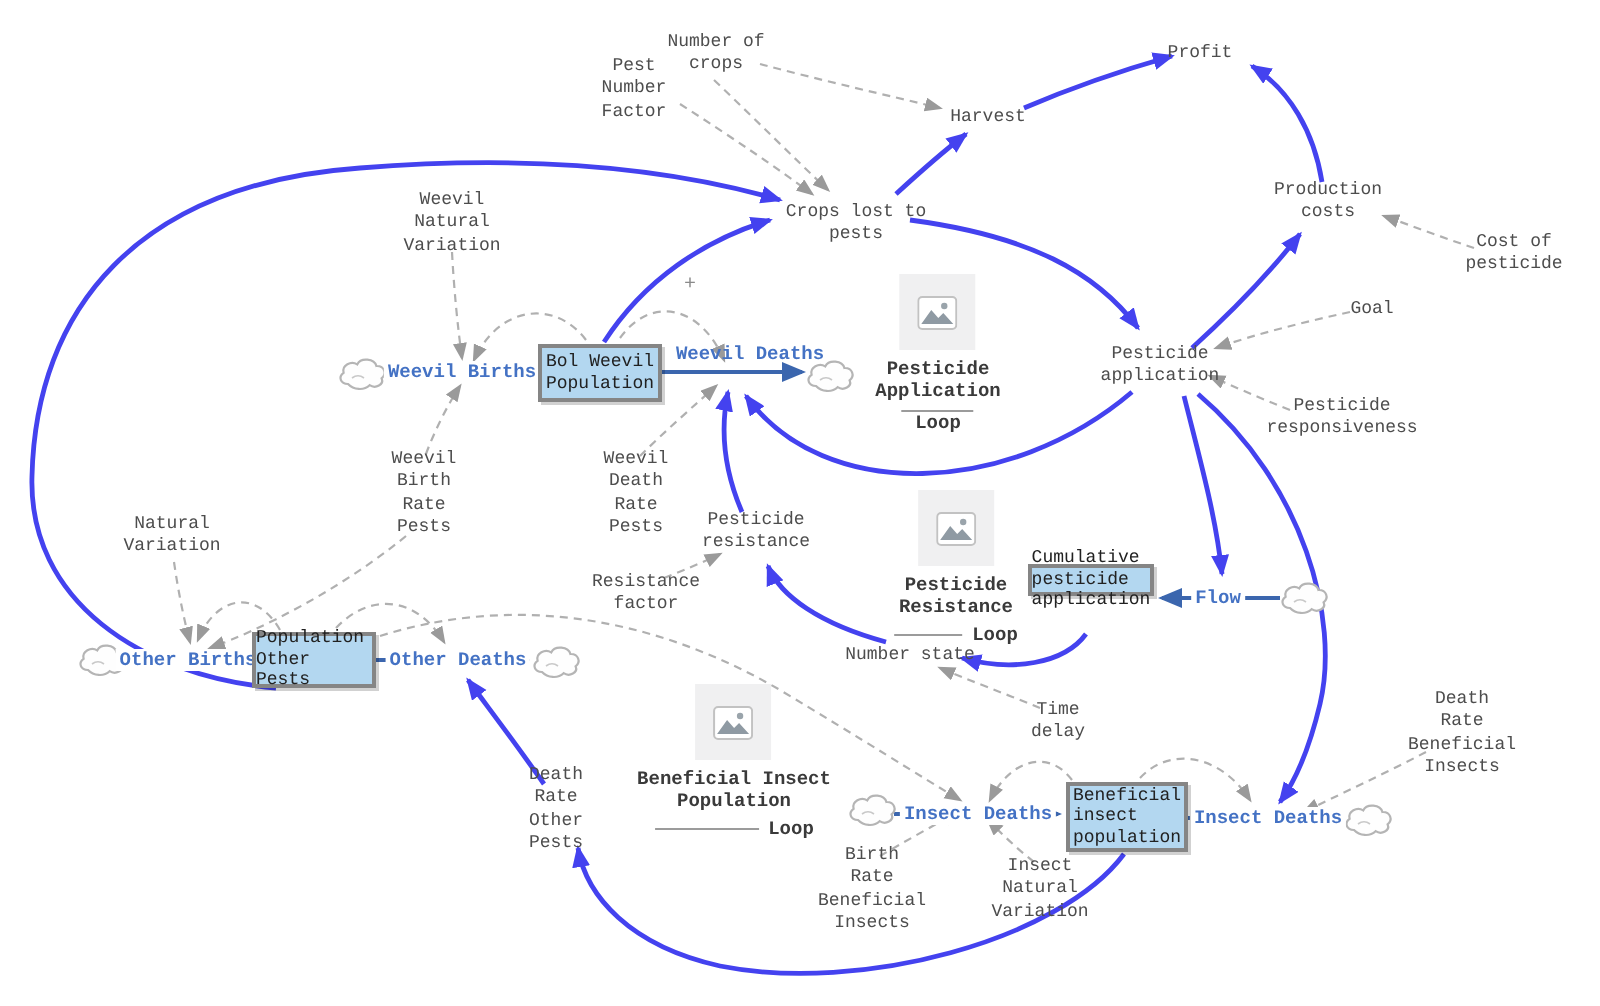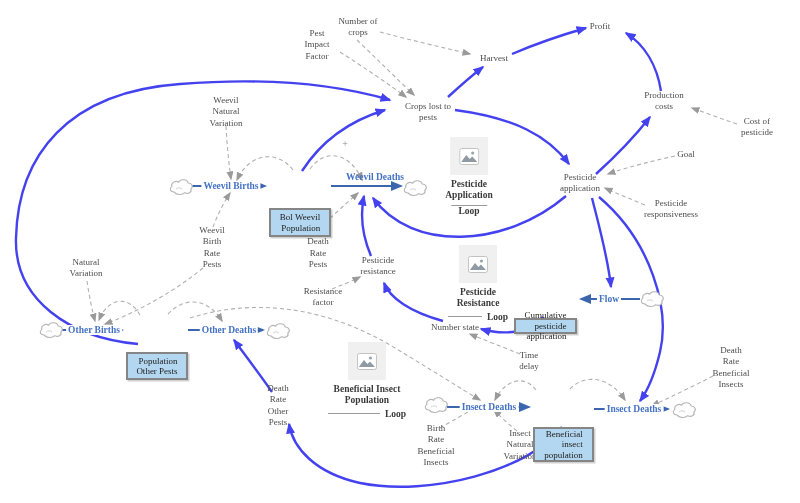--- a/index.html
+++ b/index.html
@@ -8,41 +8,41 @@
     --c-flow-label:#4472c4;
     --c-stock-fill:#b3d7f0;
     --c-stock-border:#858585;
     --c-dashed:#b0b0b0;
     --c-dashed-arrow:#9a9a9a;
     --c-text:#4d4d4d;
   }
   html,body{margin:0;padding:0;background:#fff;}
   .canvas{
     position:relative;width:800px;height:503px;background:#ffffff;overflow:hidden;
-    font-family:Liberation Serif, serif;
+    font-family:Liberation Mono, monospace;
   }
   svg.layer{position:absolute;left:0;top:0;}
   .bluec{stroke:var(--c-loop-arrow);stroke-width:2.4;fill:none;}
   .flowl{stroke:var(--c-flow-line);stroke-width:2;fill:none;}
   .dash{stroke:var(--c-dashed);stroke-width:1.1;fill:none;stroke-dasharray:4 3;}
   .cloud{stroke:#b5b5b5;stroke-width:1.1;fill:#fefefe;}
   .var{
     position:absolute;transform:translate(-50%,-50%);text-align:center;
     font-size:9px;line-height:1.25;color:var(--c-text);white-space:pre-line;
   }
   .flow-label{
     position:absolute;transform:translate(-50%,-50%);white-space:nowrap;
     font-size:9.5px;font-weight:600;color:var(--c-flow-label);
     background:#fff;padding:0 2px;
   }
   .stock{
     position:absolute;display:flex;align-items:center;justify-content:center;
-    text-align:right;font-size:9px;line-height:1.15;color:#212121;
+    text-align:left;font-size:9px;line-height:1.15;color:#212121;
     background:var(--c-stock-fill);border:2px solid var(--c-stock-border);
-    box-shadow:1.5px 1.5px 0 rgba(0,0,0,.18);white-space:pre-line;box-sizing:border-box;margin-top:36px;
+    box-shadow:1.5px 1.5px 0 rgba(0,0,0,.18);white-space:pre-line;box-sizing:border-box;
   }
   .loop{position:absolute;transform:translateX(-50%);display:flex;flex-direction:column;align-items:center;}
   .loop-img{
     width:38px;height:38px;background:#f0f0f1;display:flex;align-items:center;justify-content:center;
   }
   .loop-title{
     margin-top:4px;font-weight:700;font-size:9.5px;line-height:1.2;color:#3a3a3a;
     text-align:center;white-space:pre-line;
   }
   .loop-row{display:flex;align-items:center;gap:5px;margin-top:2px;font-weight:700;font-size:9.5px;color:#3a3a3a;}
@@ -133,21 +133,21 @@
       <use href="#cloudSym" x="265" y="322" width="26" height="18"></use>
       <use href="#cloudSym" x="639" y="290" width="26" height="18"></use>
       <use href="#cloudSym" x="423" y="396" width="26" height="18"></use>
       <use href="#cloudSym" x="671" y="401" width="26" height="18"></use>
     </g>
   </svg>
 
   <div class="var" style="left:358px;top:27px">Number of
 crops</div>
   <div class="var" style="left:317px;top:45px">Pest
-Impact
+Number
 Factor</div>
   <div class="var" style="left:494px;top:59px">Harvest</div>
   <div class="var" style="left:600px;top:27px">Profit</div>
   <div class="var" style="left:428px;top:112px">Crops lost to
 pests</div>
   <div class="var" style="left:664px;top:101px">Production
 costs</div>
   <div class="var" style="left:757px;top:127px">Cost of
 pesticide</div>
   <div class="var" style="left:686px;top:155px">Goal</div>

